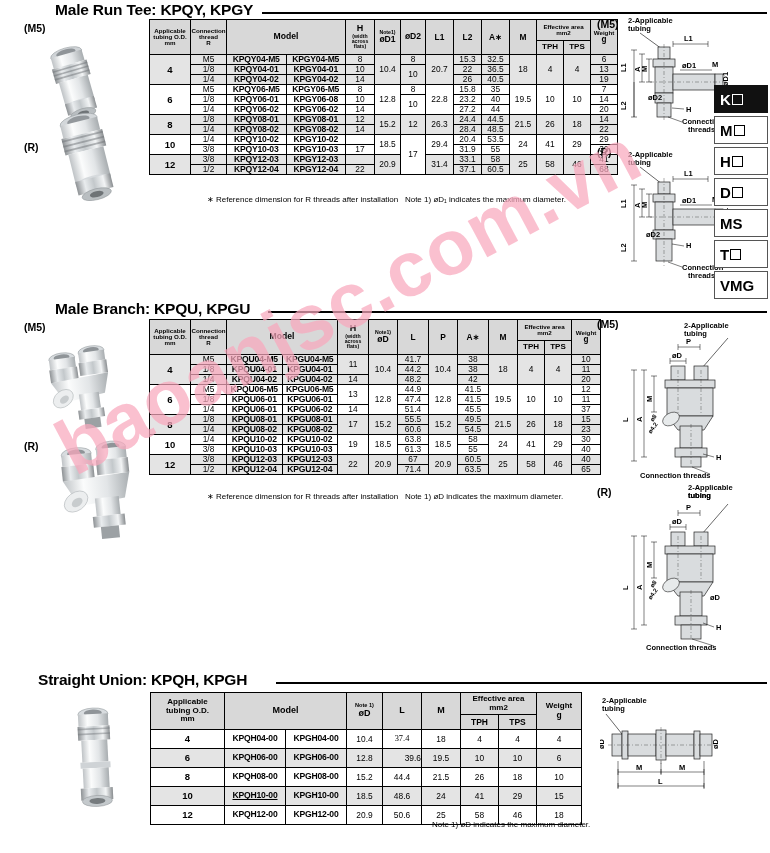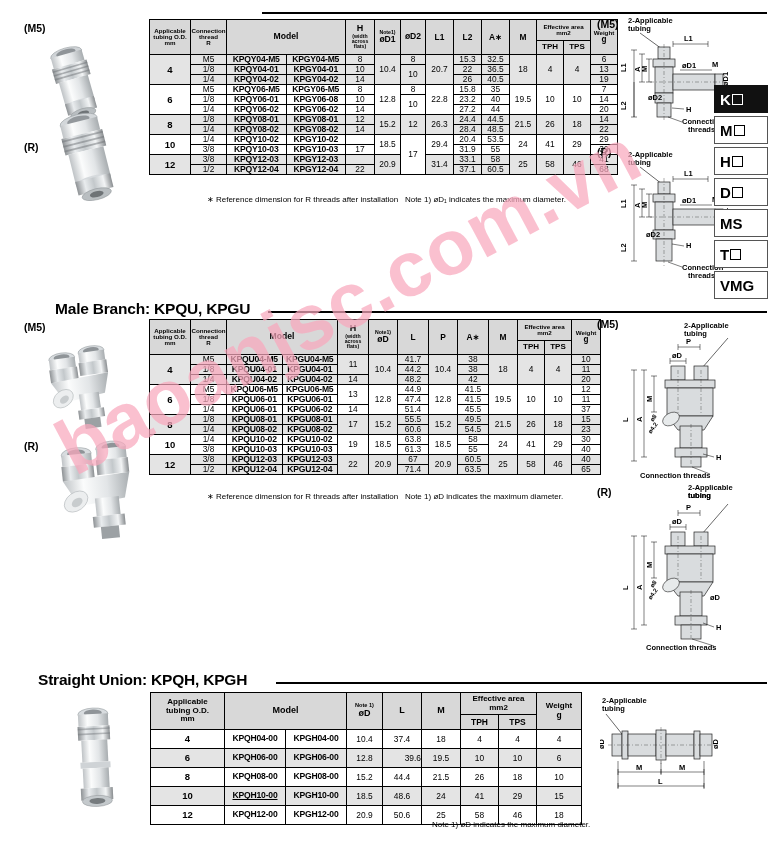--- a/index.html
+++ b/index.html
@@ -65,20 +65,21 @@
   .dwg{position:absolute;text-align:right;}
   .dwg svg{display:block;}
 </style>
 </head>
 <body>
 
 <div class="page">
 
   <div class="watermark">baoanjsc.com.vn</div>
 
+  <div class="sec-head" style="left:55px;top:1px;">Male Run Tee: KPQY, KPGY</div>
   <div class="sec-rule" style="left:262px;top:12px;width:505px;"></div>
 
   <div class="lbl" style="left:24px;top:22px;">(M5)</div>
   <div class="lbl" style="left:24px;top:141px;">(R)</div>
 
   <div class="photo" style="left:28px;top:38px;width:100px;height:100px;">
     <svg width="100" height="100" viewBox="0 0 100 100">
       <defs>
         <linearGradient id="mtl1" x1="0" y1="0" x2="1" y2="0">
           <stop offset="0%" stop-color="#8e9295"></stop>
@@ -823,21 +824,21 @@
         <th style="width:37px;height:13px;font-size:8.5px;">TPH</th>
         <th style="width:37px;font-size:8.5px;">TPS</th>
       </tr>
     </thead>
     <tbody>
         <tr>
           <td class="wh odcell" style="height:18px;">4</td>
           <td class="wh model" style="height:18px;">KPQH04-00</td>
           <td class="wh model" style="height:18px;">KPGH04-00</td>
           <td class="wh" style="height:18px;">10.4</td>
-          <td class="wh" style="height:18px;">37.4</td>
+          <td class="wh" style="height:18px;font-family:Liberation Serif, serif;">37.4</td>
           <td class="wh" style="height:18px;">18</td>
           <td class="wh" style="height:18px;">4</td>
           <td class="wh" style="height:18px;">4</td>
           <td class="wh" style="height:18px;">4</td>
         </tr>
         <tr>
           <td class="sh odcell" style="height:18px;">6</td>
           <td class="sh model" style="height:18px;">KPQH06-00</td>
           <td class="sh model" style="height:18px;">KPGH06-00</td>
           <td class="sh" style="height:18px;">12.8</td>

